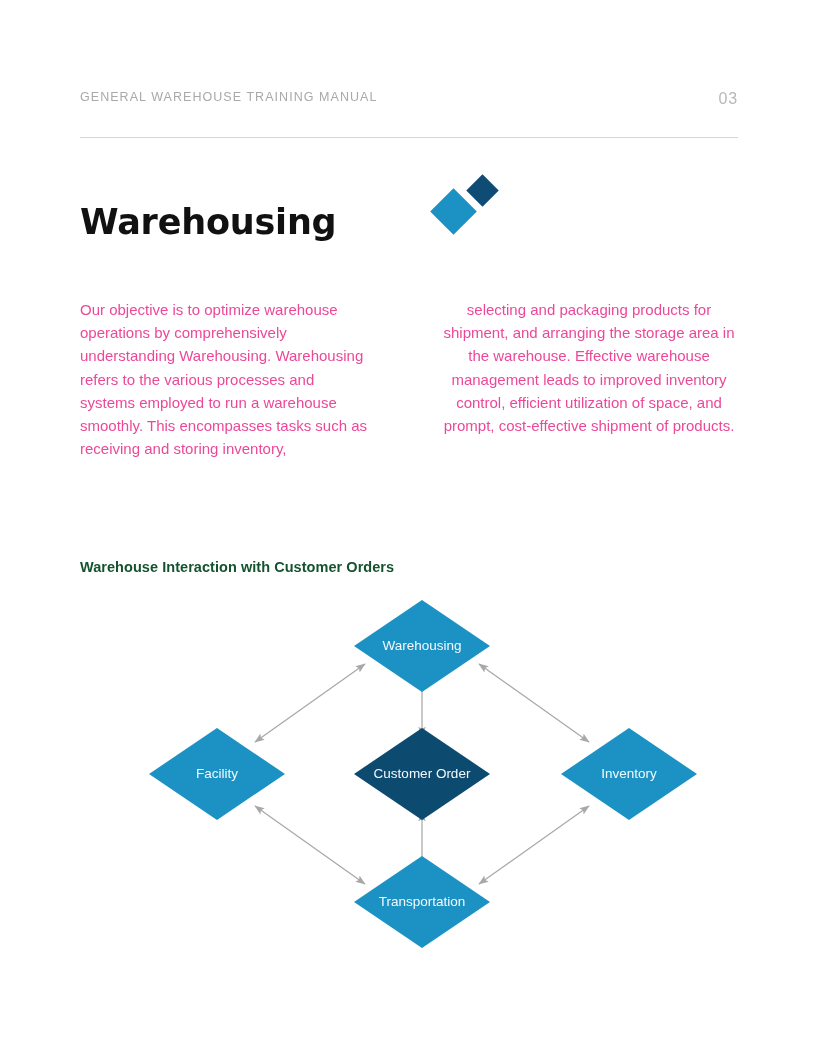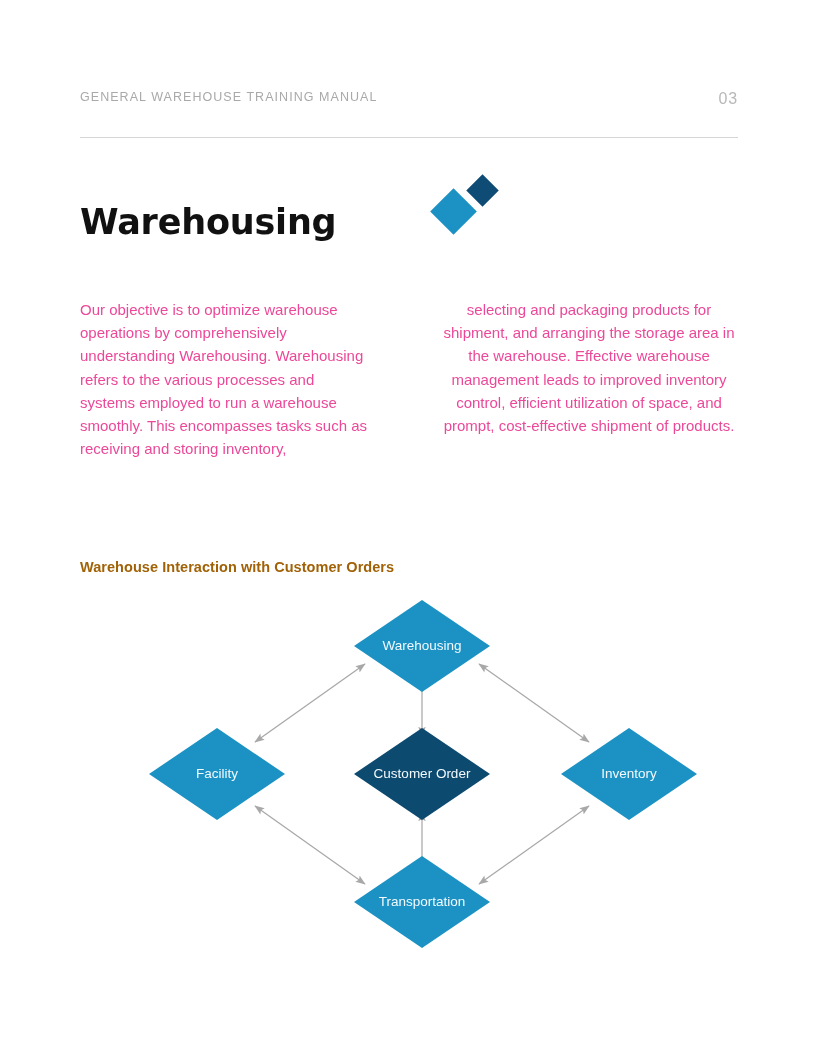--- a/index.html
+++ b/index.html
@@ -118,21 +118,21 @@
   .col-left  { left: 0;     width: 288px; }
   .col-right { left: 358px; width: 302px; text-align: center; }
 
   
   .section-heading {
     position: absolute;
     left: 80px;
     top: 559px;
     font-size: 14.5px;
     font-weight: 700;
-    color: #a16207;
+    color: #14532d;
     letter-spacing: 0.05px;
   }
 
   .diagram {
     position: absolute;
     left: 80px;
     top: 584px;
     width: 660px;
     height: 380px;
   }

